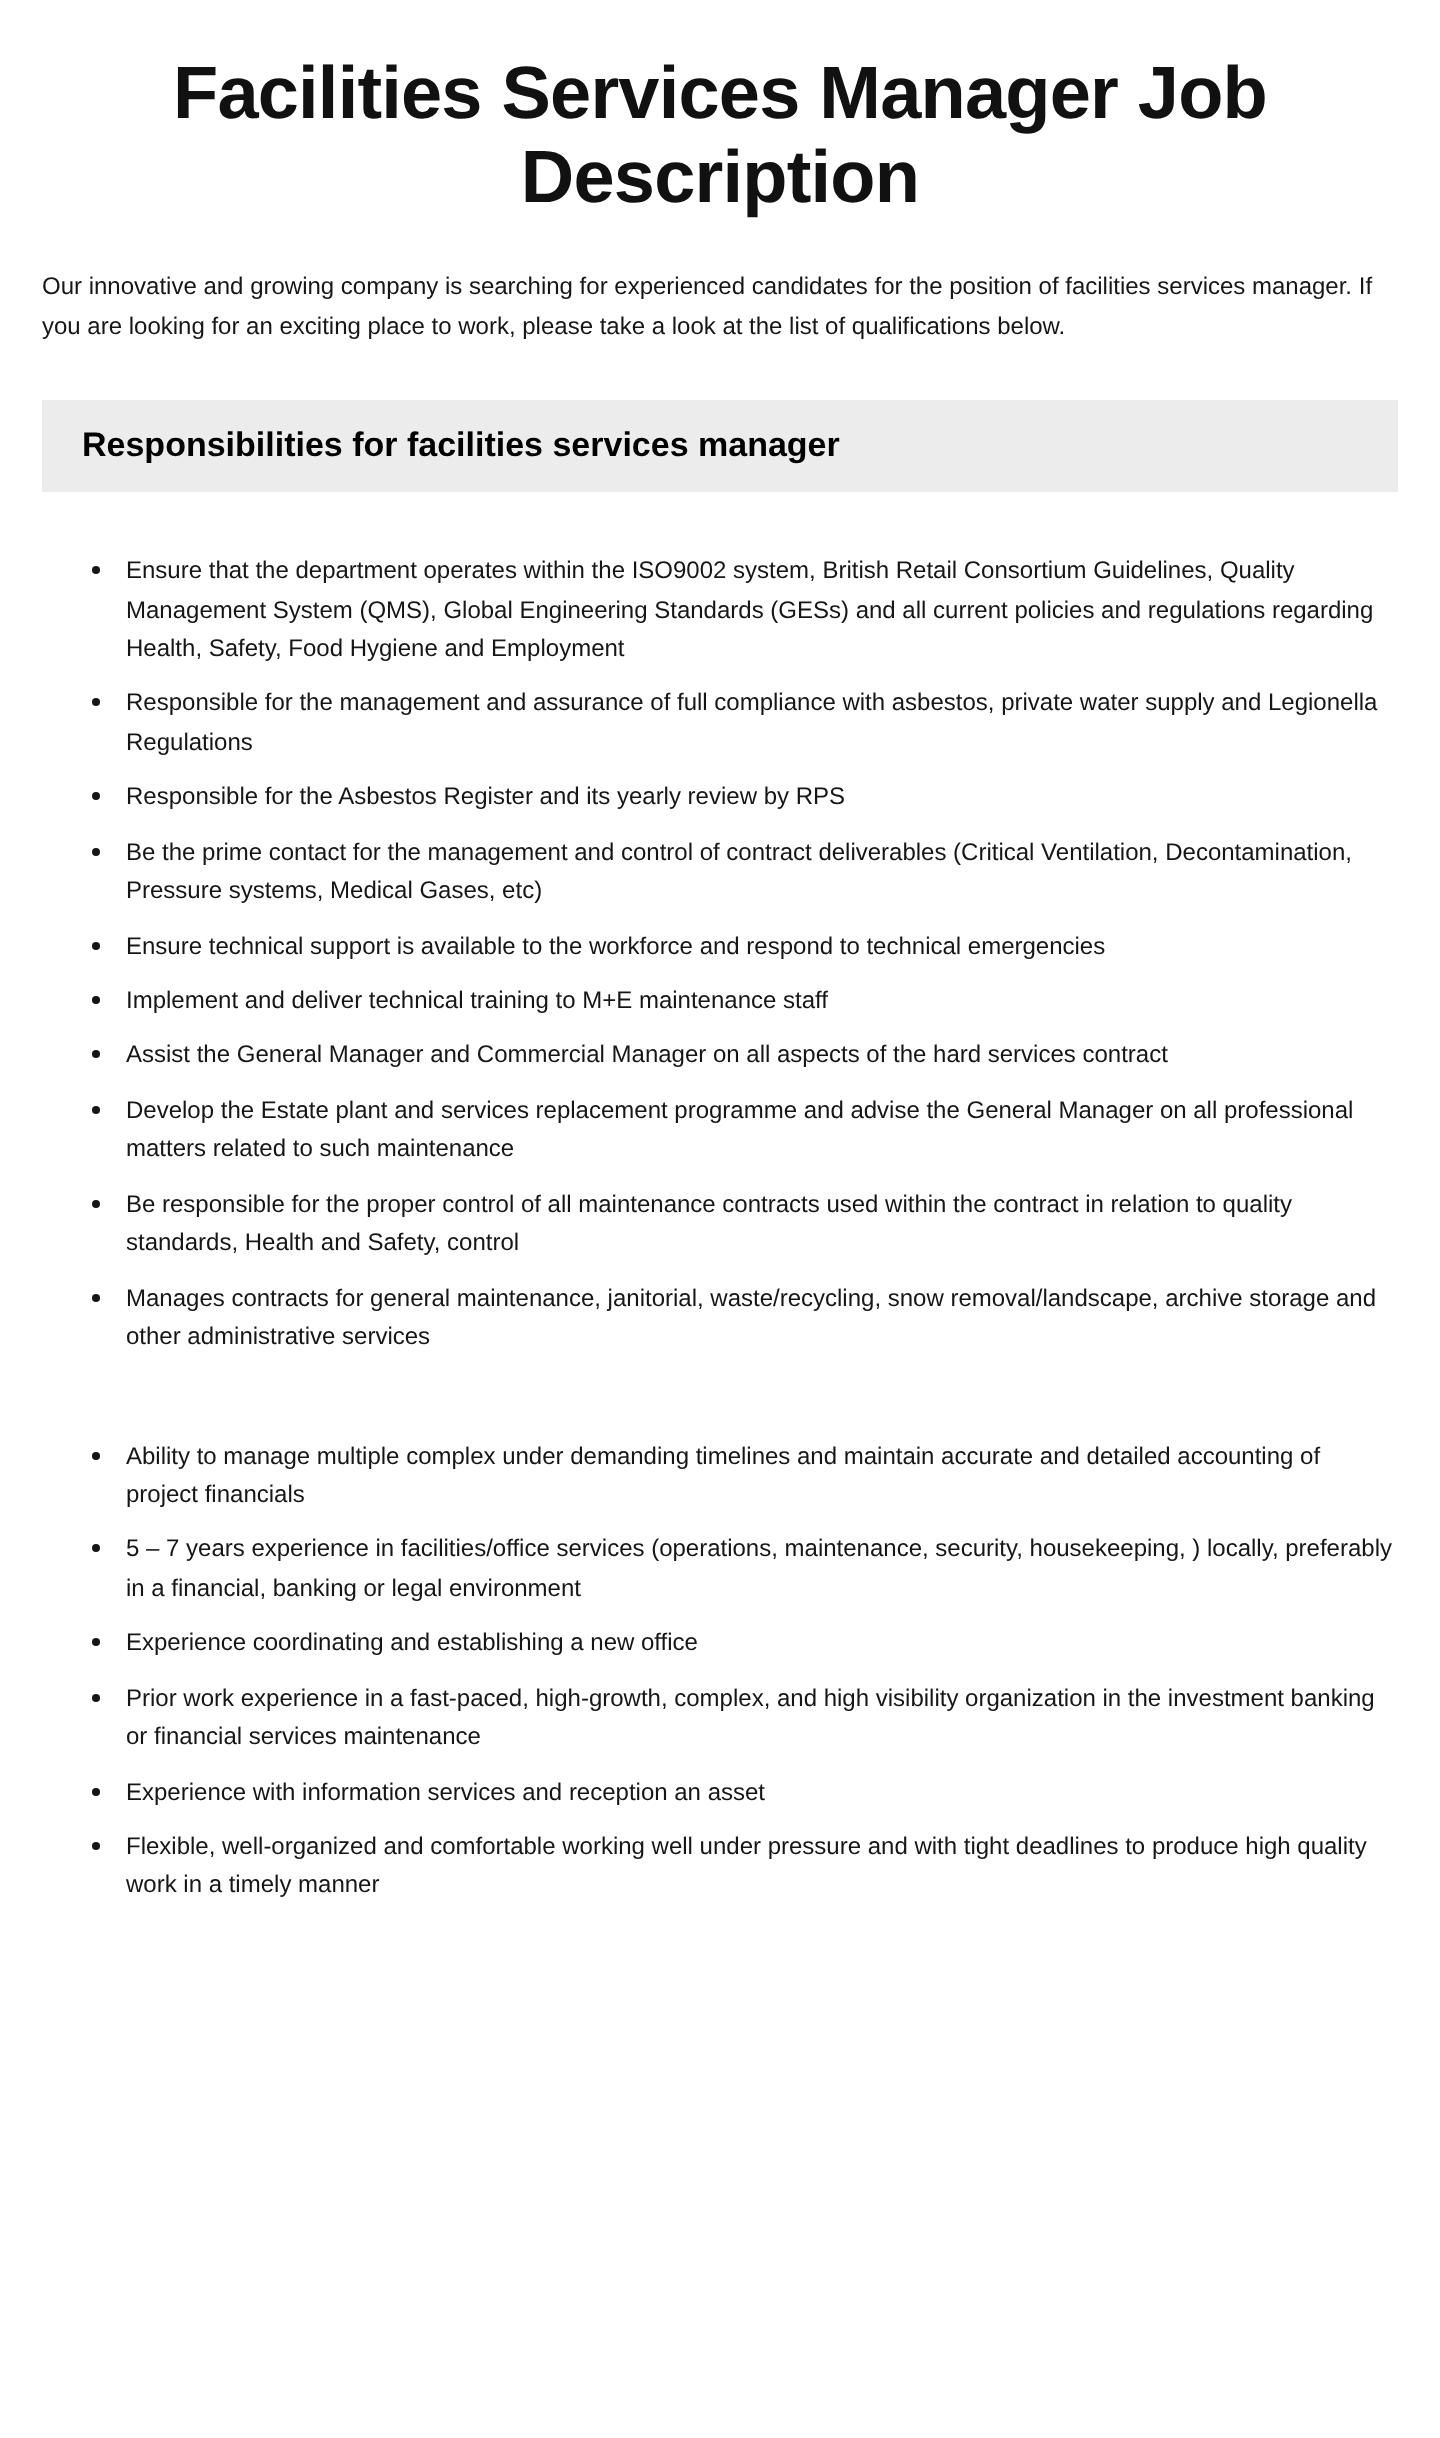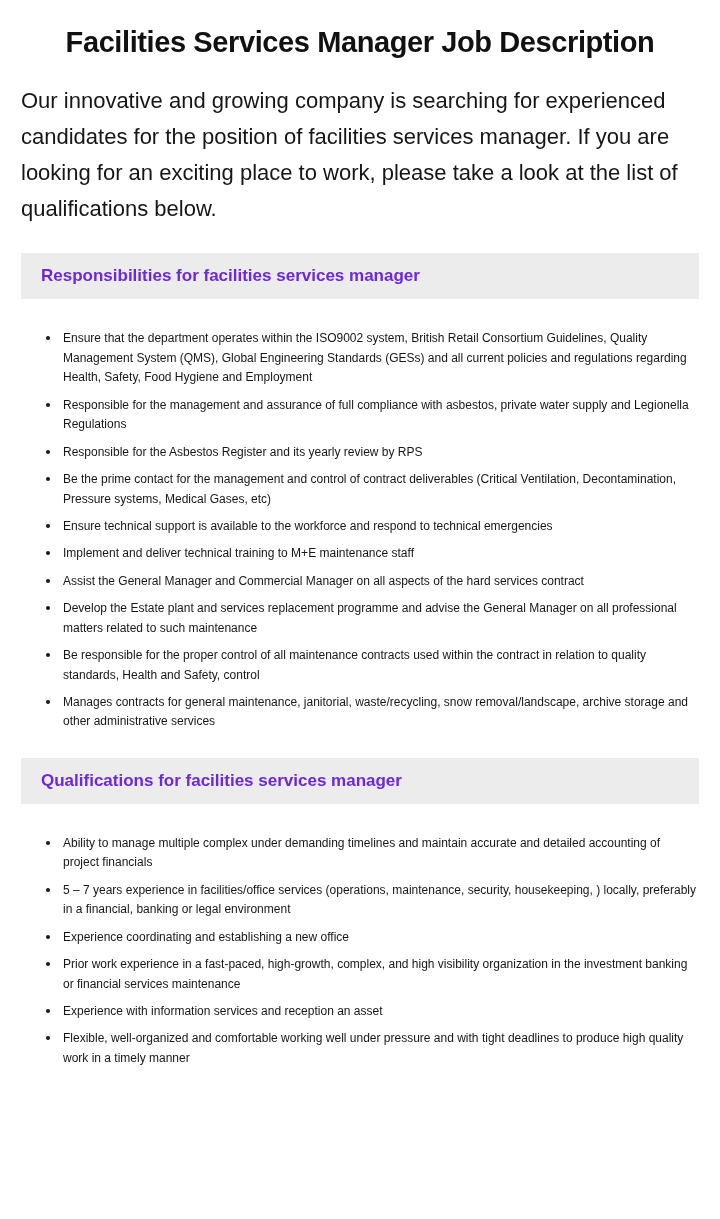--- a/index.html
+++ b/index.html
@@ -12,40 +12,40 @@
     min-height: 1219px;
     font-family: "Liberation Sans", sans-serif;
     color: #161616;
     -webkit-font-smoothing: antialiased;
   }
   .doc {
     padding: 2px 21px 24px 21px;
     box-sizing: border-box;
   }
   .doc-title {
-    font-size: 29px;
+    font-size: 37px;
     font-weight: 700;
     text-align: center;
     letter-spacing: -0.4px;
     margin: 24px 0 24px 0;
     color: #111111;
   }
   .intro {
-    font-size: 22px;
+    font-size: 12px;
     line-height: 1.63;
     margin: 0 0 27px 0;
   }
   .section {
     margin: 0 0 26px 0;
   }
   .section-header {
     background: #ececec;
     font-size: 17px;
     font-weight: 700;
-    color: #6d28d9;
+    color: #000000;
     padding: 13px 20px;
     margin: 0 0 16px 0;
   }
   ul.bullet-list {
     margin: 0;
     padding: 12px 0 0 40px;
     list-style: disc outside;
   }
   ul.bullet-list li {
     font-size: 12px;
@@ -77,21 +77,20 @@
       <li>Ensure technical support is available to the workforce and respond to technical emergencies</li>
       <li>Implement and deliver technical training to M+E maintenance staff</li>
       <li>Assist the General Manager and Commercial Manager on all aspects of the hard services contract</li>
       <li>Develop the Estate plant and services replacement programme and advise the General Manager on all professional matters related to such maintenance</li>
       <li>Be responsible for the proper control of all maintenance contracts used within the contract in relation to quality standards, Health and Safety, control</li>
       <li>Manages contracts for general maintenance, janitorial, waste/recycling, snow removal/landscape, archive storage and other administrative services</li>
     </ul>
   </section>
 
   <section class="section">
-    <div class="section-header">Qualifications for facilities services manager</div>
     <ul class="bullet-list">
       <li>Ability to manage multiple complex under demanding timelines and maintain accurate and detailed accounting of project financials</li>
       <li>5 – 7 years experience in facilities/office services (operations, maintenance, security, housekeeping, ) locally, preferably in a financial, banking or legal environment</li>
       <li>Experience coordinating and establishing a new office</li>
       <li>Prior work experience in a fast-paced, high-growth, complex, and high visibility organization in the investment banking or financial services maintenance</li>
       <li>Experience with information services and reception an asset</li>
       <li>Flexible, well-organized and comfortable working well under pressure and with tight deadlines to produce high quality work in a timely manner</li>
     </ul>
   </section>
 

